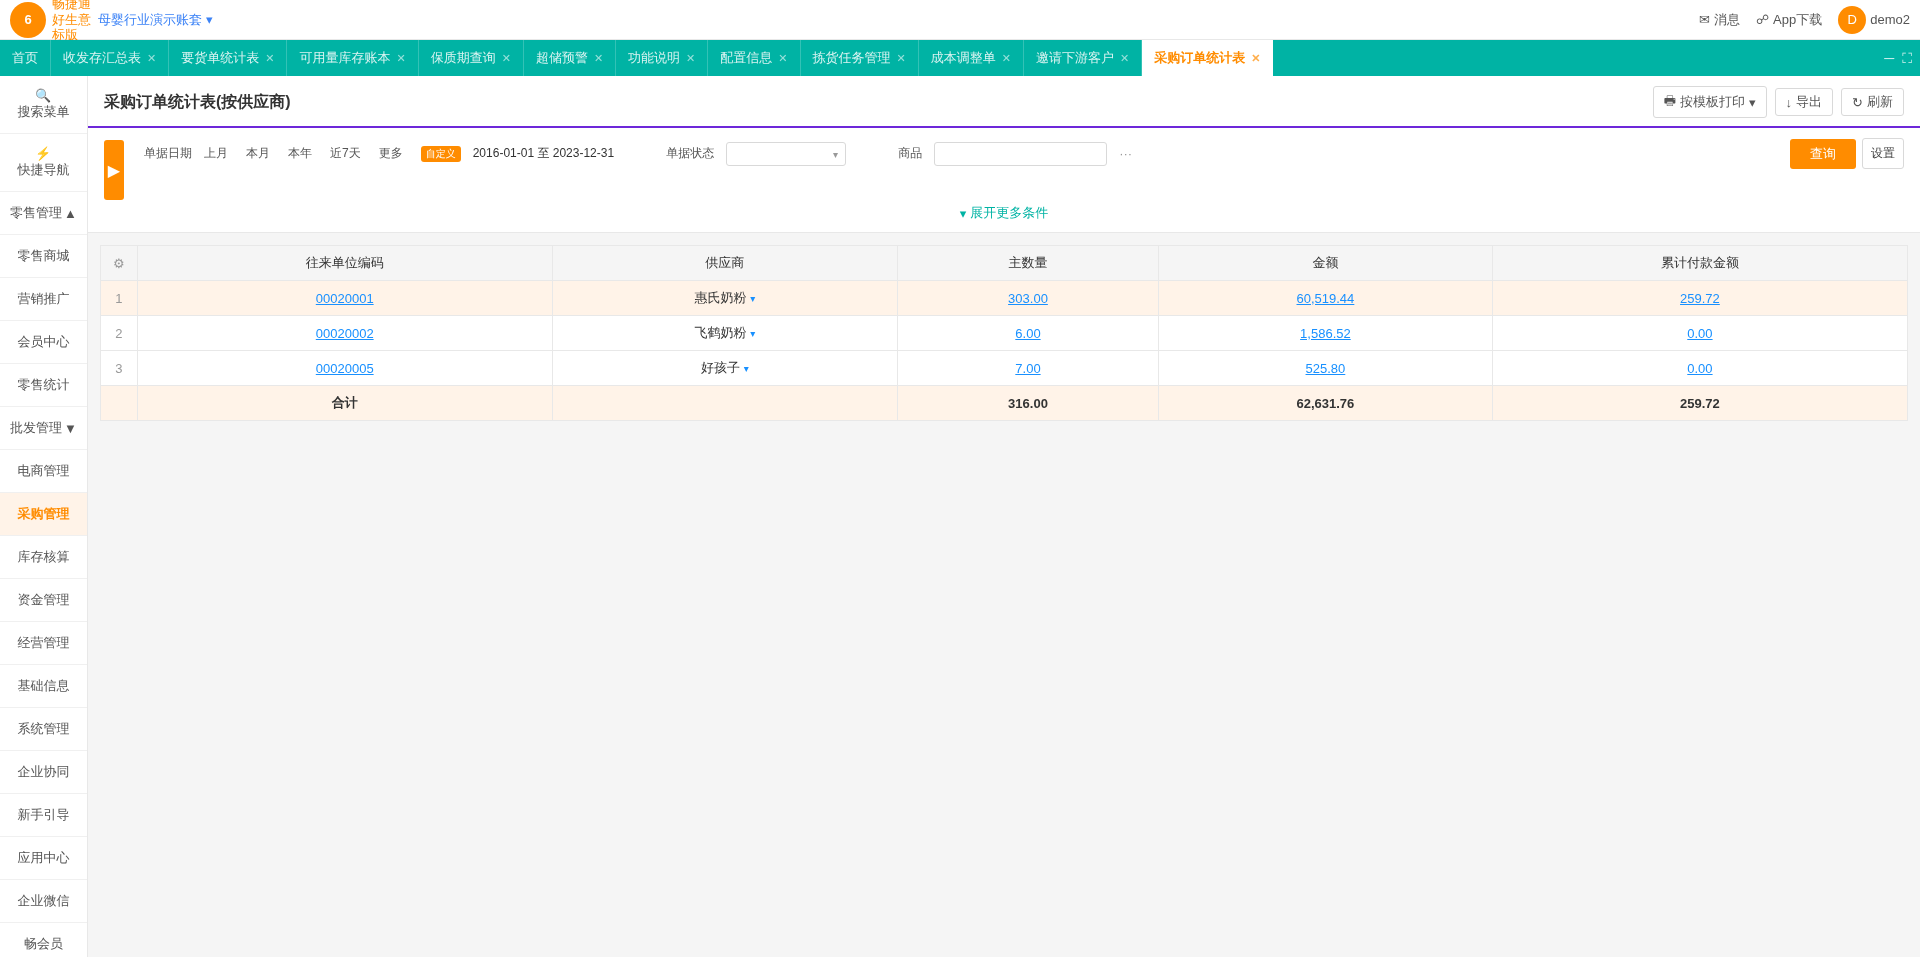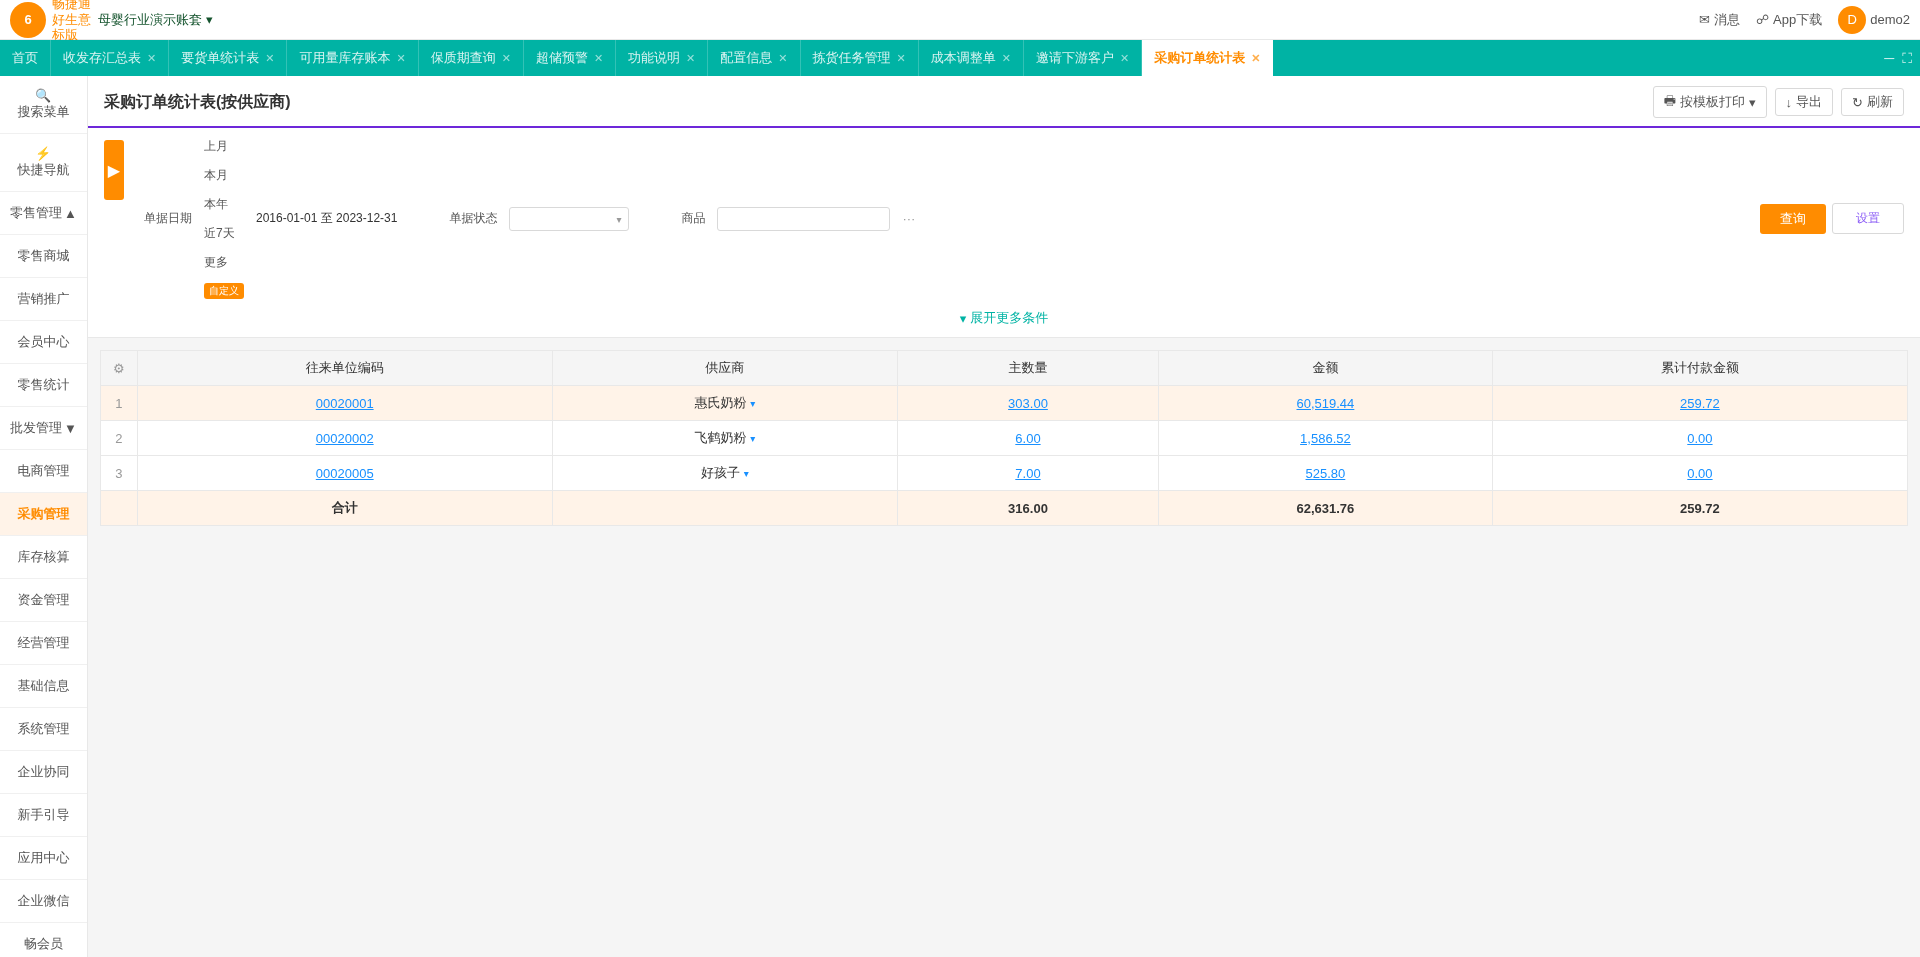--- a/index.html
+++ b/index.html
@@ -7,21 +7,21 @@
 
     
     .top-bar {
       display: flex; align-items: center; background: #fff; height: 40px;
       border-bottom: 1px solid #e8e8e8; padding: 0 10px; flex-shrink: 0;
     }
     .logo-area { display: flex; align-items: center; gap: 6px; width: 88px; flex-shrink: 0; }
     .logo-icon { width: 36px; height: 36px; background: #ff8c00; border-radius: 50%; display: flex; align-items: center; justify-content: center; color: #fff; font-weight: bold; font-size: 12px; flex-shrink: 0; }
     .logo-text { color: #ff8c00; font-size: 11px; line-height: 1.2; }
     .workspace-selector { display: flex; align-items: center; gap: 4px; color: #666; font-size: 12px; cursor: pointer; flex: 1; }
-    .workspace-selector span { color: #14532d; }
+    .workspace-selector span { color: #3b82f6; }
     .top-right { display: flex; align-items: center; gap: 16px; margin-left: auto; }
     .top-right-item { display: flex; align-items: center; gap: 4px; color: #555; cursor: pointer; font-size: 12px; }
     .avatar { width: 28px; height: 28px; border-radius: 50%; background: #ff8c00; display: flex; align-items: center; justify-content: center; color: #fff; font-size: 12px; }
 
     
     .nav-tabs {
       display: flex; align-items: center; background: #00b3a4; height: 36px;
       flex-shrink: 0; overflow: hidden;
     }
     .nav-tab {
@@ -53,31 +53,31 @@
     .page-title { font-size: 16px; font-weight: bold; color: #333; }
     .page-actions { display: flex; align-items: center; gap: 8px; }
     .btn-template { background: #fff; border: 1px solid #d9d9d9; padding: 4px 10px; border-radius: 3px; cursor: pointer; color: #555; font-size: 12px; display: flex; align-items: center; gap: 4px; }
     .btn-export { background: #fff; border: 1px solid #d9d9d9; padding: 4px 10px; border-radius: 3px; cursor: pointer; color: #555; font-size: 12px; display: flex; align-items: center; gap: 4px; }
     .btn-refresh { background: #fff; border: 1px solid #d9d9d9; padding: 4px 10px; border-radius: 3px; cursor: pointer; color: #555; font-size: 12px; display: flex; align-items: center; gap: 4px; }
 
     
     .filter-area { background: #fff; padding: 10px 16px; border-bottom: 1px solid #e8e8e8; flex-shrink: 0; }
     .filter-row { display: flex; align-items: center; gap: 12px; margin-bottom: 6px; }
     .filter-label { color: #555; font-size: 12px; white-space: nowrap; }
-    .filter-shortcuts { display: flex; gap: 12px; align-items: flex-start; flex-direction: column; }
+    .filter-shortcuts { display: flex; gap: 18px; align-items: flex-end; }
     .filter-shortcut { color: #555; cursor: pointer; font-size: 12px; }
     .custom-badge { background: #ff8c00; color: #fff; font-size: 10px; padding: 1px 5px; border-radius: 3px; }
     .date-range { color: #333; font-size: 12px; }
     .filter-select { border: 1px solid #d9d9d9; border-radius: 3px; padding: 4px 28px 4px 8px; font-size: 12px; color: #333; background: #fff; appearance: none; cursor: pointer; min-width: 120px; position: relative; }
     .select-wrapper { position: relative; display: inline-block; }
     .select-wrapper::after { content: '▾'; position: absolute; right: 8px; top: 50%; transform: translateY(-50%); color: #999; pointer-events: none; font-size: 10px; }
     .filter-input { border: 1px solid #d9d9d9; border-radius: 3px; padding: 4px 8px; font-size: 12px; min-width: 150px; }
     .expand-more { display: flex; align-items: center; gap: 4px; color: #00b3a4; cursor: pointer; font-size: 12px; margin: 4px auto 0; width: fit-content; }
     .btn-query { background: #ff8c00; color: #fff; border: none; padding: 6px 20px; border-radius: 3px; cursor: pointer; font-size: 13px; }
-    .btn-settings { background: #fff; color: #8b5cf6; border: 1px solid #d9d9d9; padding: 6px 23px; border-radius: 3px; cursor: pointer; font-size: 12px; }
+    .btn-settings { background: #fff; color: #404040; border: 1px solid #d9d9d9; padding: 6px 8px; border-radius: 3px; cursor: pointer; font-size: 12px; }
     .filter-actions { display: flex; flex-direction: row; gap: 6px; align-items: flex-end; justify-content: center; margin-left: auto; }
     .more-dots { color: #999; cursor: pointer; }
 
     
     .table-container { flex: 1; overflow: auto; padding: 12px; }
     .data-table { width: 100%; border-collapse: collapse; background: #fff; border: 1px solid #e8e8e8; }
     .data-table th { background: #f5f5f5; padding: 8px 12px; text-align: center; border: 1px solid #e8e8e8; color: #333; font-weight: normal; font-size: 13px; white-space: nowrap; }
     .data-table td { padding: 8px 12px; border: 1px solid #e8e8e8; text-align: center; color: #333; font-size: 13px; }
     .data-table tr.highlighted td { background: #fff3e8; }
     .data-table .link-text { color: #1890ff; text-decoration: underline; cursor: pointer; }

